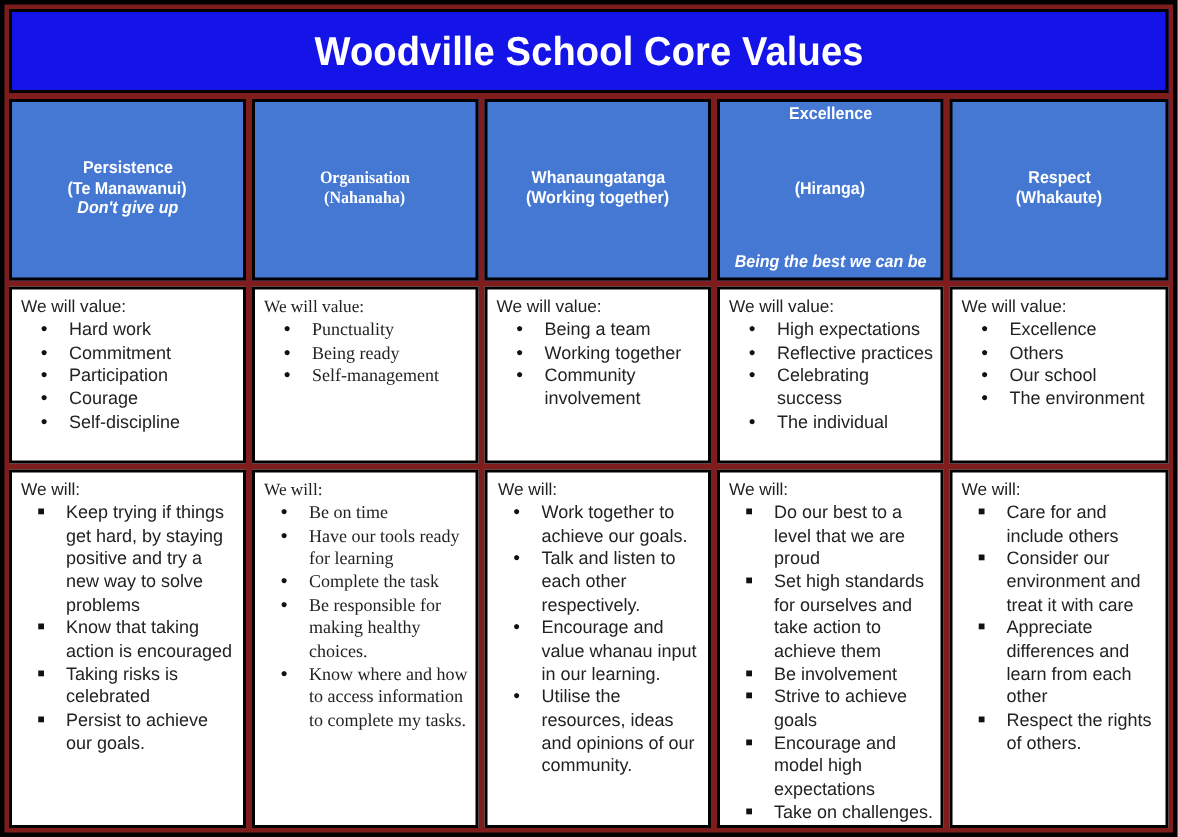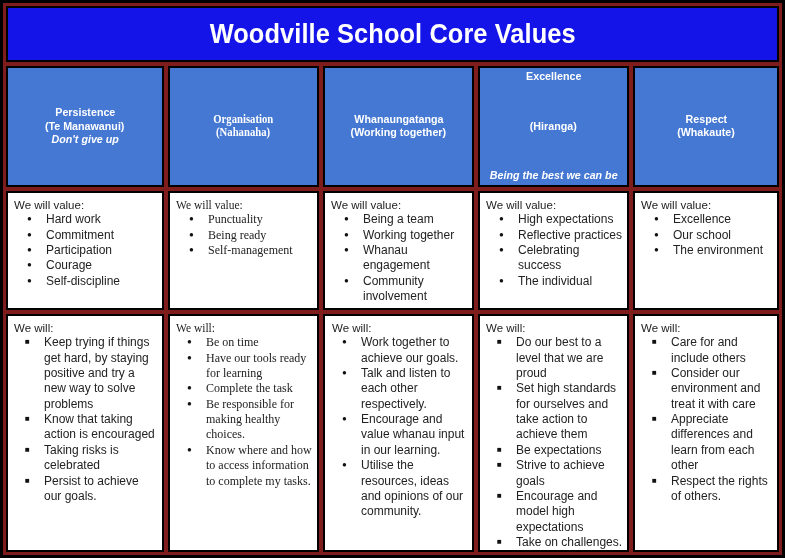--- a/index.html
+++ b/index.html
@@ -213,37 +213,37 @@
           <li>Punctuality</li>
           <li>Being ready</li>
           <li>Self-management</li>
         </ul>
     </div>
     <div class="cell col-3">
       <p class="lead">We will value:</p>
       <ul class="items disc">
           <li>Being a team</li>
           <li>Working together</li>
-          <li>Whanau engagement</li>
           <li>Community involvement</li>
         </ul>
     </div>
     <div class="cell col-4">
       <p class="lead">We will value:</p>
       <ul class="items disc">
           <li>High expectations</li>
           <li>Reflective practices</li>
           <li>Celebrating success</li>
           <li>The individual</li>
         </ul>
     </div>
     <div class="cell col-5">
       <p class="lead">We will value:</p>
       <ul class="items disc">
           <li>Excellence</li>
+          <li>Others</li>
           <li>Our school</li>
           <li>The environment</li>
         </ul>
     </div>
   </div>
 
   <div class="band band-action">
     <div class="cell col-1">
       <p class="lead">We will:</p>
       <ul class="items square">
@@ -270,21 +270,21 @@
           <li>Talk and listen to each other respectively.</li>
           <li>Encourage and value whanau input in our learning.</li>
           <li>Utilise the resources, ideas and opinions of our community.</li>
         </ul>
     </div>
     <div class="cell col-4">
       <p class="lead">We will:</p>
       <ul class="items square">
           <li>Do our best to a level that we are proud</li>
           <li>Set high standards for ourselves and take action to achieve them</li>
-          <li>Be expectations</li>
+          <li>Be involvement</li>
           <li>Strive to achieve goals</li>
           <li>Encourage and model high expectations</li>
           <li>Take on challenges.</li>
           <li>Learn from experiences</li>
         </ul>
     </div>
     <div class="cell col-5">
       <p class="lead">We will:</p>
       <ul class="items square">
           <li>Care for and include others</li>

